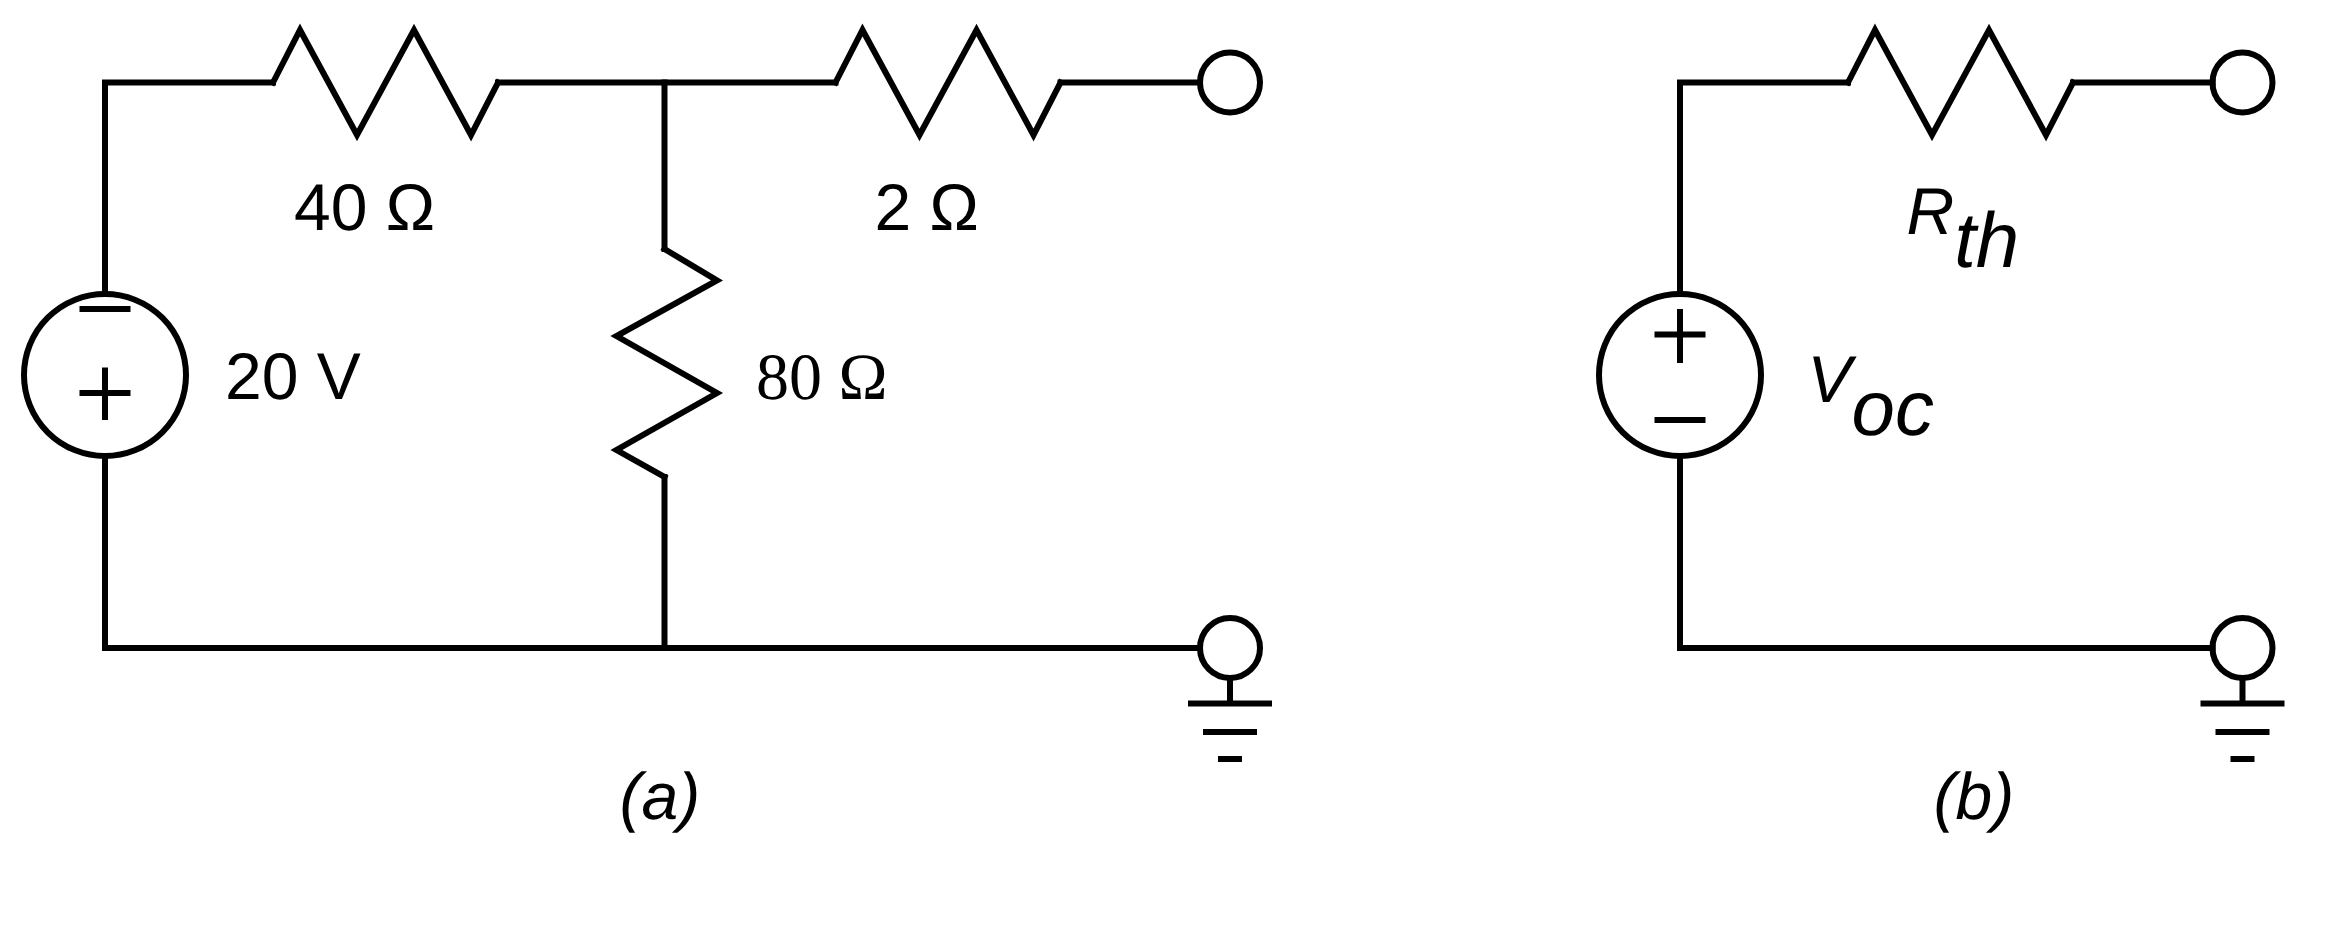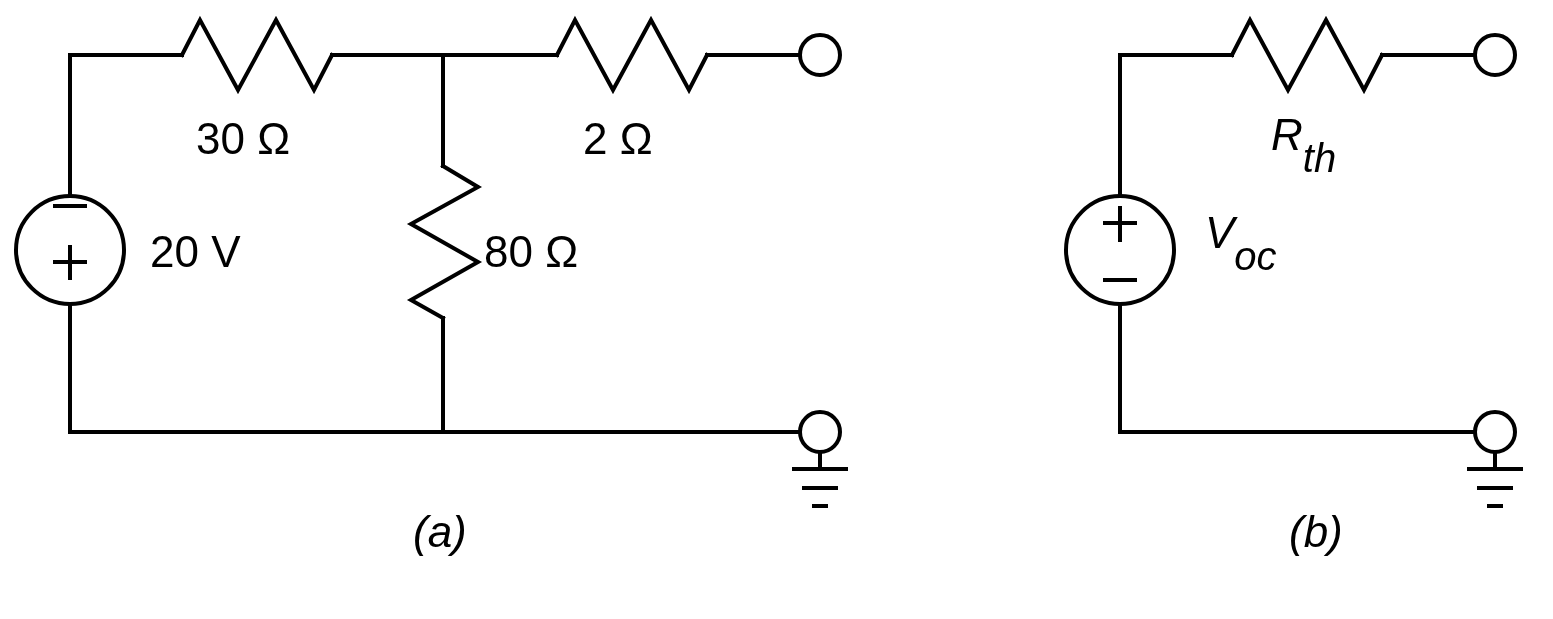--- a/index.html
+++ b/index.html
@@ -2,21 +2,21 @@
 <html><head>
 <meta charset="utf-8">
 <style>
   html, body { margin: 0; padding: 0; background: #ffffff; }
   body { width: 1553px; height: 619px; position: relative; overflow: hidden; }
   svg { position: absolute; left: 0; top: 0; }
   .wire { stroke: #000; stroke-width: 4; fill: none; stroke-linejoin: miter; stroke-linecap: square; }
   .thin { stroke: #000; stroke-width: 4; fill: none; }
   .lbl { position: absolute; font-family: "Liberation Sans", sans-serif; color: #000; font-size: 44px; line-height: 1; white-space: nowrap; }
   .ital { font-style: italic; }
-  .sub { font-size: 40px; position: relative; top: 22px; font-style: italic; }
+  .sub { font-size: 52px; position: relative; top: 22px; font-style: italic; }
 </style>
 </head>
 <body>
 
 <svg width="1553" height="619" viewBox="0 0 1553 619">
 
   <g>
 
     <polyline class="wire" points="70,196 70,55 182,55"></polyline>
 
@@ -65,25 +65,25 @@
     <circle class="thin" cx="1495" cy="432" r="20"></circle>
     <g>
       <line class="thin" x1="1495" y1="452" x2="1495" y2="469"></line>
       <line class="thin" x1="1467" y1="469" x2="1523" y2="469"></line>
       <line class="thin" x1="1477" y1="488" x2="1513" y2="488"></line>
       <line class="thin" x1="1487" y1="506" x2="1503" y2="506"></line>
     </g>
   </g>
 </svg>
 
-<div class="lbl" style="left:196px; top:117px;">30 Ω</div>
+<div class="lbl" style="left:196px; top:117px;">40 Ω</div>
 <div class="lbl" style="left:583px; top:117px;">2 Ω</div>
-<div class="lbl" style="left:484px; top:230px;">80 Ω</div>
+<div class="lbl" style="left:504px; top:230px;font-family:Liberation Serif, serif;">80 Ω</div>
 <div class="lbl" style="left:150px; top:230px;text-align:right;">20 V</div>
 <div class="lbl ital" style="left:413px; top:510px;">(a)</div>
 
 <div class="lbl ital" style="left:1271px; top:113px;">
   <span>R</span><span class="sub">th</span>
 </div>
-<div class="lbl ital" style="left:1205px; top:211px;">
+<div class="lbl ital" style="left:1205px; top:225px;">
   <span>V</span><span class="sub">oc</span>
 </div>
 <div class="lbl ital" style="left:1289px; top:510px;">(b)</div>
 
 </body></html>

